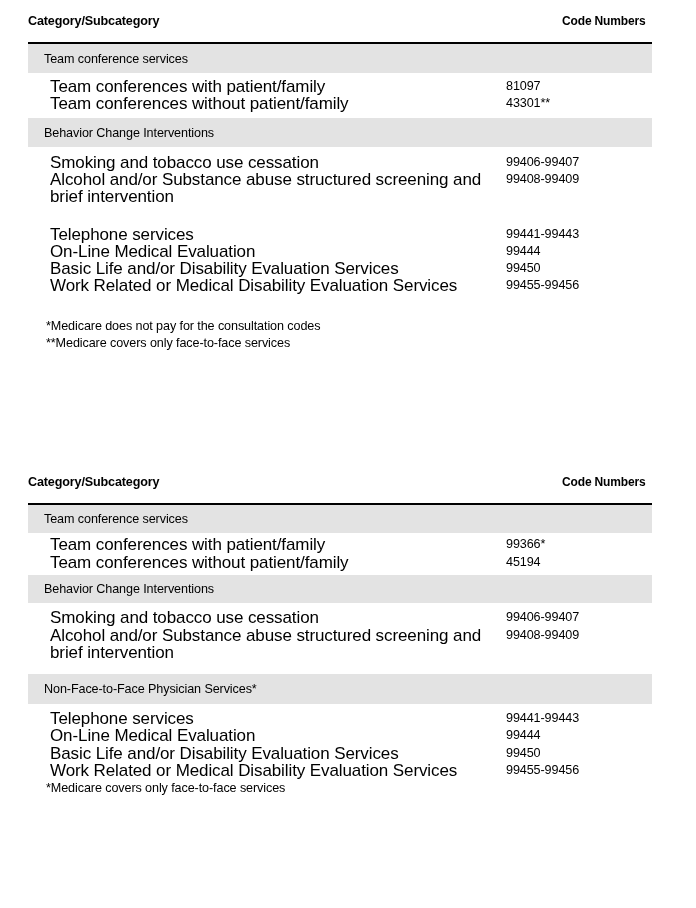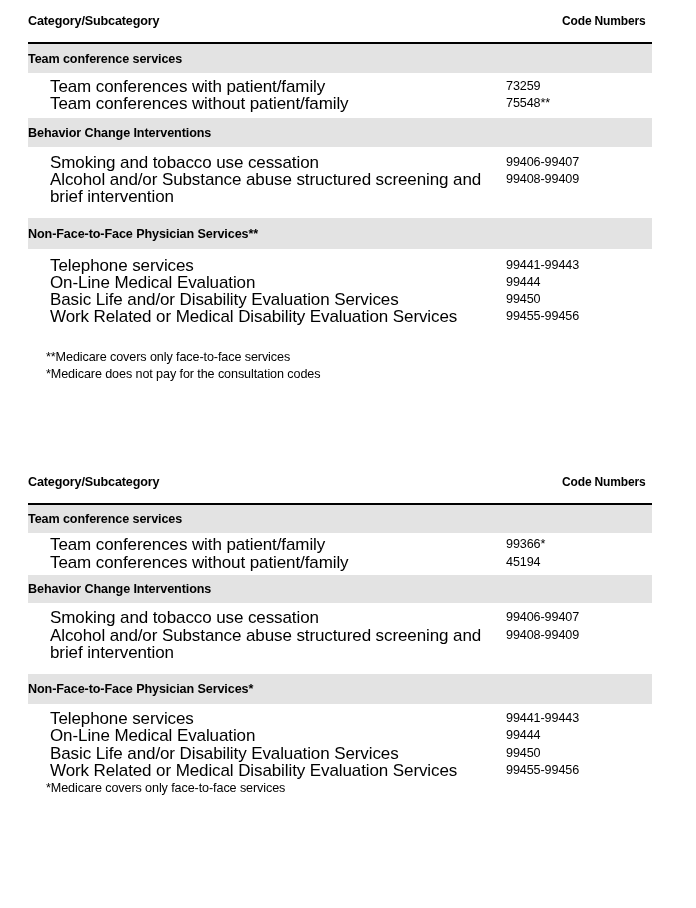--- a/index.html
+++ b/index.html
@@ -67,23 +67,23 @@
   
   .band {
     background: #e3e3e3;
     width: 624px;
     box-sizing: border-box;
     display: flex;
     align-items: center;
   }
   .band .band-label {
     font-size: 12.6px;
-    font-weight: bold;
-    letter-spacing: -0.1px;
-    padding-left: 0;
+    font-weight: normal;
+    letter-spacing: -0.1px;
+    padding-left: 16px;
   }
 
   
   .rows {
     width: 624px;
     position: relative;
   }
   .row {
     position: relative;
     display: flex;
@@ -148,67 +148,64 @@
     </div>
 
     <div class="head-rule"></div>
 
     <div class="band band-1">
       <span class="band-label">Team conference services</span>
     </div>
     <div class="rows rows-a">
       <div class="row">
         <span class="desc">Team conferences with patient/family</span>
-        <span class="code">73259</span>
+        <span class="code">81097</span>
       </div>
       <div class="row">
         <span class="desc">Team conferences without patient/family</span>
-        <span class="code">75548**</span>
+        <span class="code">43301**</span>
       </div>
     </div>
 
     <div class="band band-2">
       <span class="band-label">Behavior Change Interventions</span>
     </div>
     <div class="rows rows-b">
       <div class="row">
         <span class="desc">Smoking and tobacco use cessation</span>
         <span class="code">99406-99407</span>
       </div>
       <div class="row">
         <span class="desc">Alcohol and/or Substance abuse structured screening and brief intervention</span>
         <span class="code">99408-99409</span>
       </div>
     </div>
 
-    <div class="band band-3">
-      <span class="band-label">Non-Face-to-Face Physician Services**</span>
-    </div>
     <div class="rows rows-c">
       <div class="row">
         <span class="desc">Telephone services</span>
         <span class="code">99441-99443</span>
       </div>
       <div class="row">
         <span class="desc">On-Line Medical Evaluation</span>
         <span class="code">99444</span>
       </div>
       <div class="row">
         <span class="desc">Basic Life and/or Disability Evaluation Services</span>
         <span class="code">99450</span>
       </div>
       <div class="row">
         <span class="desc">Work Related or Medical Disability Evaluation Services</span>
         <span class="code">99455-99456</span>
       </div>
     </div>
 
     <div class="footnotes">
+      <div class="footnote">*Medicare does not pay for the consultation codes</div>
       <div class="footnote">**Medicare covers only face-to-face services</div>
-      <div class="footnote">*Medicare does not pay for the consultation codes</div>
     </div>
   </div>
 
   <div class="table-block" id="table-2">
 
     <div class="col-head">
       <span class="ch-cat">Category/Subcategory</span>
       <span class="ch-code">Code Numbers</span>
     </div>
 

